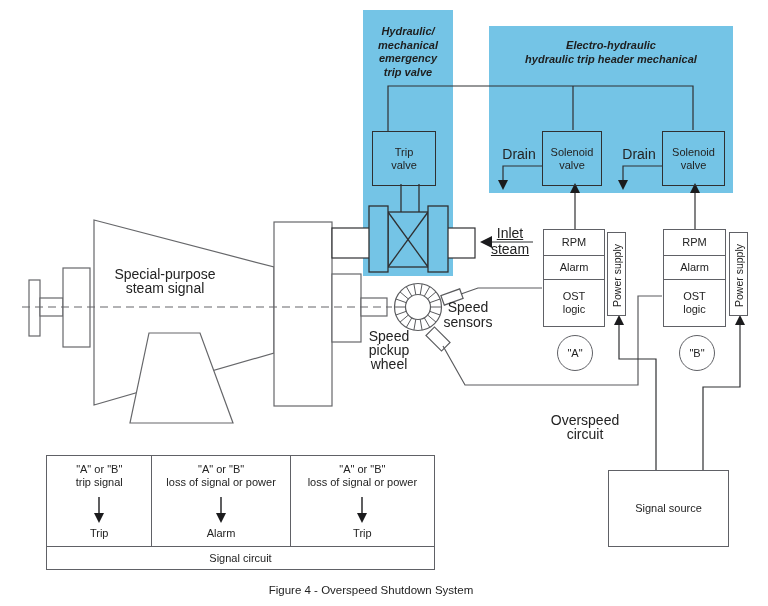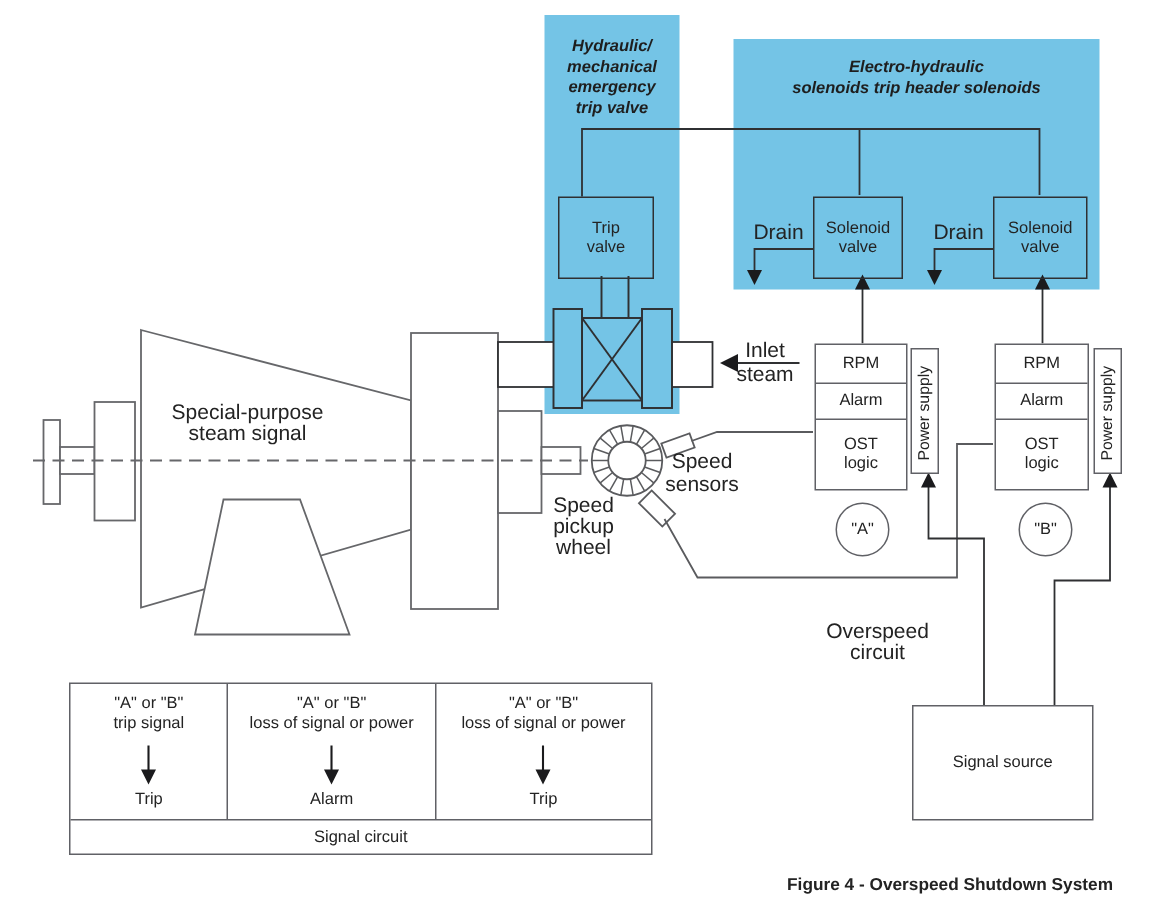--- a/index.html
+++ b/index.html
@@ -44,37 +44,37 @@
   .sigtable{position:absolute;left:46px;top:455px;width:389px;height:115px;
     border:1.2px solid #606166;box-sizing:border-box;display:flex;flex-direction:column;background:transparent;}
   .sigtable .cells{flex:1;display:flex;}
   .sigtable .cell{box-sizing:border-box;border-right:1.2px solid #606166;padding-top:7px;
     display:flex;flex-direction:column;align-items:center;}
   .sigtable .cell:last-child{border-right:none;}
   .sigtable .cond{font-size:11px;line-height:13px;text-align:center;white-space:pre-line;}
   .sigtable .res{margin-top:auto;margin-bottom:6px;font-size:11px;line-height:13px;}
   .sigtable .footer{height:22px;border-top:1.2px solid #606166;display:flex;align-items:center;
     justify-content:center;font-size:11px;}
-  .caption{position:absolute;left:0;top:584px;width:742px;text-align:right;font-size:11.5px;color:#232323;font-weight:bold;}
+  .caption{position:absolute;left:0;top:584px;width:742px;text-align:center;font-size:11.5px;color:#232323;}
   svg{position:absolute;left:0;top:0;pointer-events:none;}
 </style>
 </head>
 <body>
 
 <div id="canvas">
 
   <div class="panel" style="left:363px;top:10px;width:90px;height:266px;">
     <div class="panel-title" style="top:15px;">Hydraulic/
 mechanical
 emergency
 trip valve</div>
   </div>
   <div class="panel" style="left:489px;top:26px;width:244px;height:167px;">
     <div class="panel-title" style="top:13px;">Electro-hydraulic
-solenoids trip header solenoids</div>
+hydraulic trip header mechanical</div>
   </div>
 
   <svg width="768" height="606" viewBox="0 0 768 606">
 
     <g fill="#ffffff" stroke="#66676a" stroke-width="1.2">
       <rect x="29" y="280" width="11" height="56"></rect>
       <rect x="40" y="298" width="23" height="18"></rect>
       <rect x="63" y="268" width="27" height="79"></rect>
       <polygon points="94,220 274,267 274,353 94,405"></polygon>
       <polygon points="149,333 200,333 233,423 130,423"></polygon>
@@ -194,21 +194,21 @@
   </div>
   <div class="psupply" style="left:729px;top:232px;width:19px;height:84px;">
     <div class="vtext">Power supply</div>
   </div>
   <div class="circle" style="left:679px;top:335px;">"B"</div>
 
   <div class="graybox" style="left:608px;top:470px;width:121px;height:77px;">Signal source</div>
 
   <div class="lbl" style="left:103px;top:267px;width:124px;">Special-purpose
 steam signal</div>
-  <div class="lbl" style="left:486px;top:225px;width:48px;line-height:16px;">Inlet
+  <div class="lbl" style="left:486px;top:225px;width:48px;line-height:16px;text-decoration:underline;">Inlet
 steam</div>
   <div class="lbl" style="left:498px;top:147px;width:42px;">Drain</div>
   <div class="lbl" style="left:618px;top:147px;width:42px;">Drain</div>
   <div class="lbl" style="left:441px;top:300px;width:54px;line-height:15px;">Speed
 sensors</div>
   <div class="lbl" style="left:362px;top:329px;width:54px;">Speed
 pickup
 wheel</div>
   <div class="lbl" style="left:532px;top:413px;width:106px;">Overspeed circuit</div>
 

